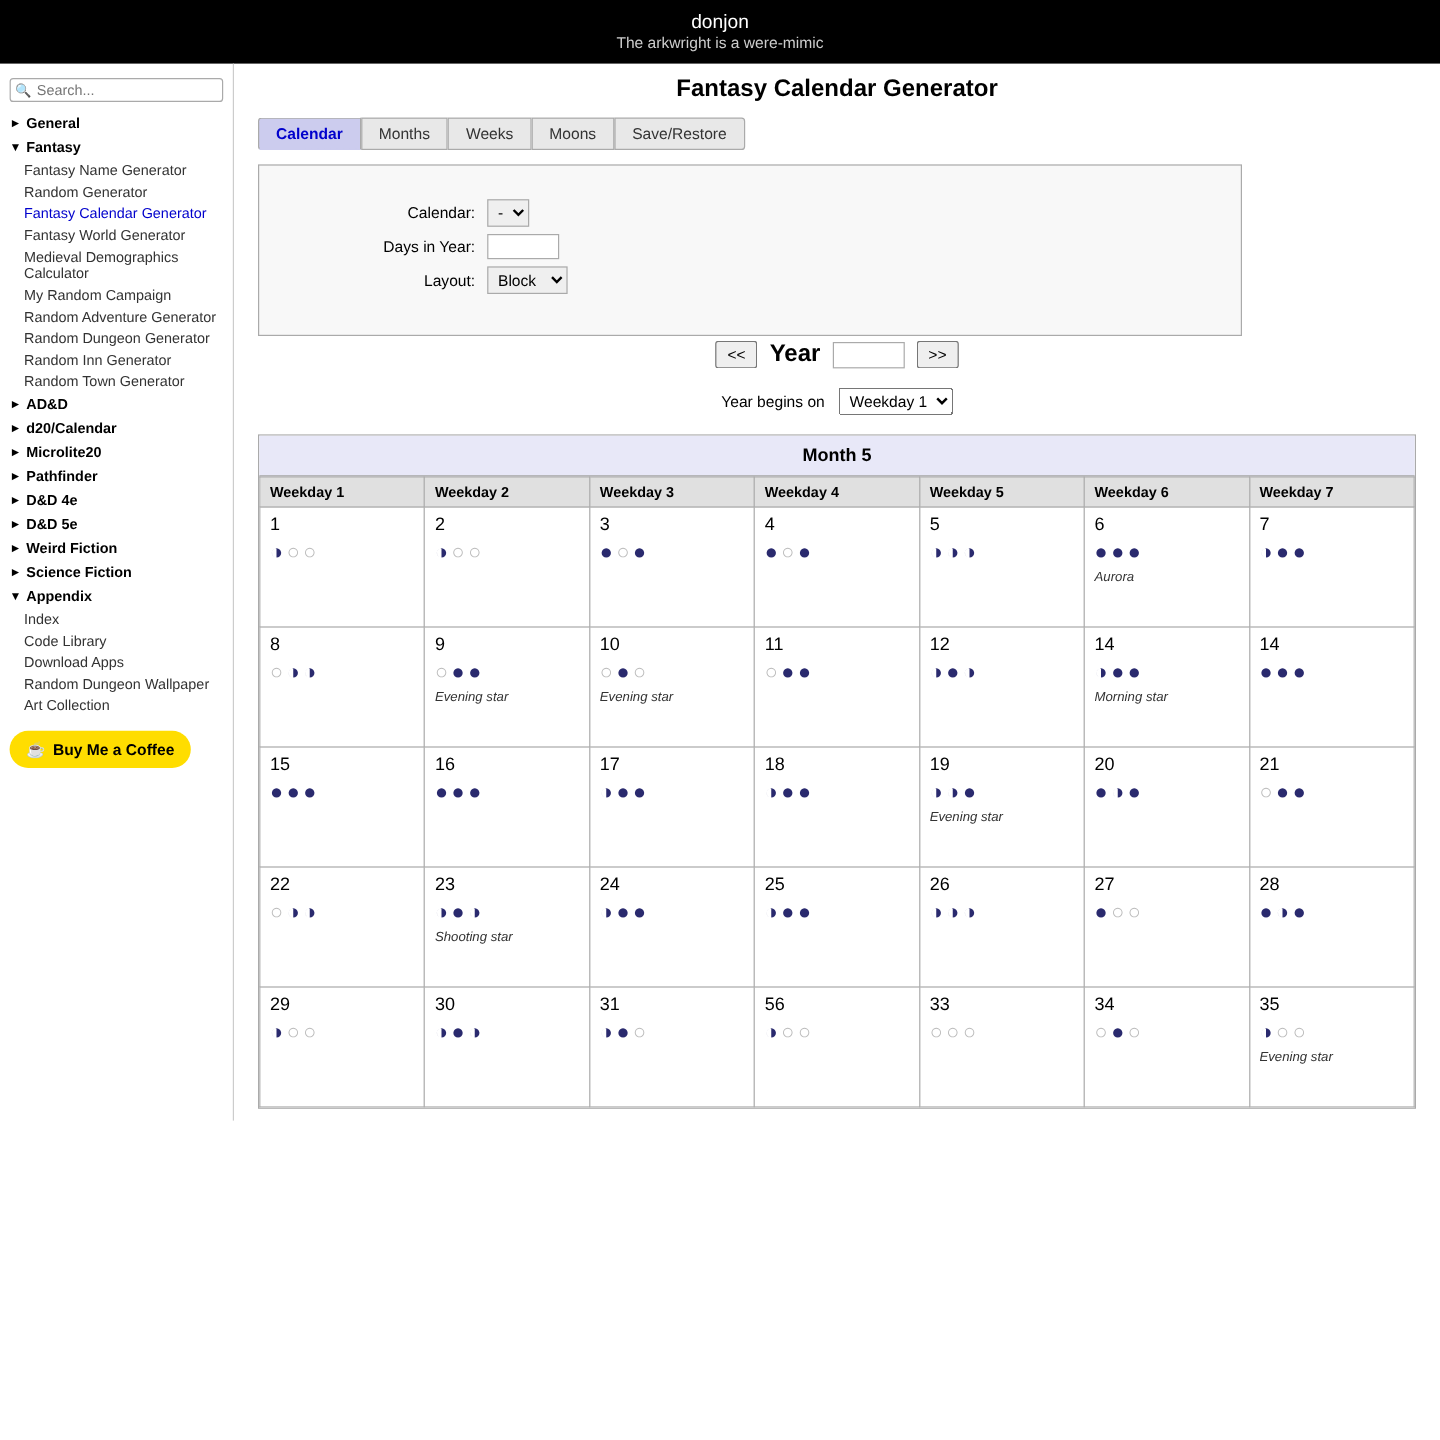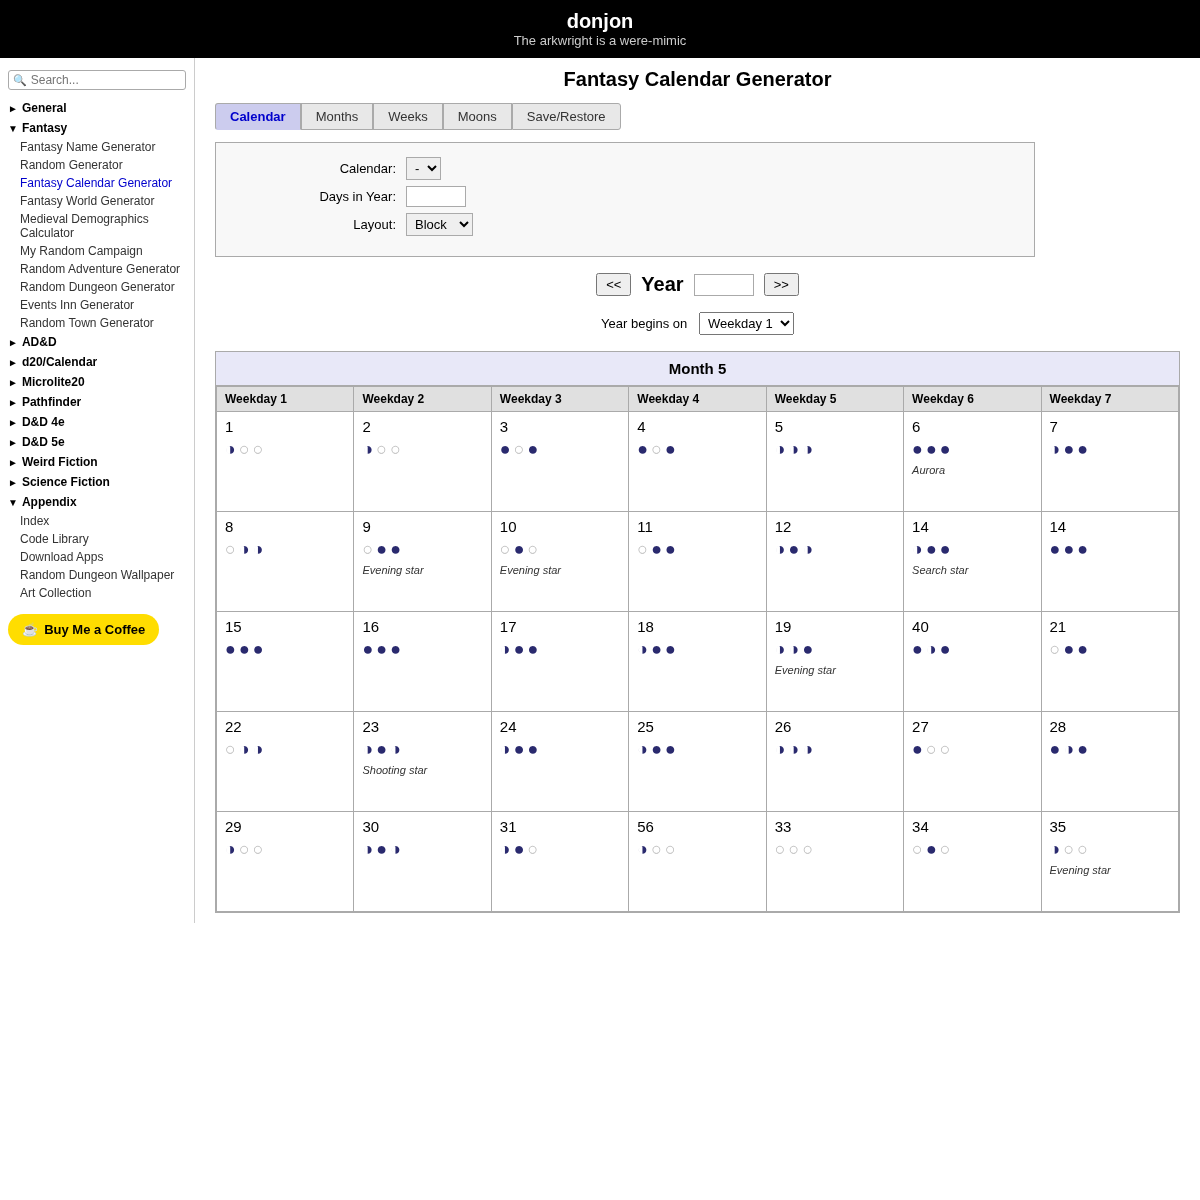--- a/index.html
+++ b/index.html
@@ -5,21 +5,21 @@
     * { box-sizing: border-box; margin: 0; padding: 0; }
     body { font-family: Arial, sans-serif; font-size: 13px; background: #fff; color: #000; }
 
     
     #header {
       background: #000;
       color: #fff;
       text-align: center;
       padding: 10px;
     }
-    #header .site-title { font-size: 20px; font-weight: bold; }
+    #header .site-title { font-size: 16px; font-weight: normal; }
     #header .site-subtitle { font-size: 13px; color: #ccc; }
 
     
     #layout { display: flex; }
 
     
     #sidebar {
       width: 195px;
       min-width: 195px;
       border-right: 1px solid #ccc;
@@ -107,22 +107,22 @@
       font-weight: bold;
       color: #00c;
     }
     .tab:first-child { border-radius: 3px 0 0 3px; }
     .tab:last-child { border-radius: 0 3px 3px 0; }
 
     
     .config-box {
       border: 1px solid #aaa;
       background: #f8f8f8;
-      padding: 14px 20px;
-      margin-bottom: 16px;
+      padding: 28px 20px;
+      margin-bottom: 4px;
       max-width: 820px;
     }
     .config-row {
       display: flex;
       align-items: center;
       margin-bottom: 6px;
     }
     .config-label {
       text-align: right;
       width: 160px;
@@ -239,21 +239,21 @@
           <span>Fantasy</span>
         </div>
         <div class="nav-item">Fantasy Name Generator</div>
         <div class="nav-item">Random Generator</div>
         <div class="nav-item" style="color: rgb(0, 0, 204);">Fantasy Calendar Generator</div>
         <div class="nav-item">Fantasy World Generator</div>
         <div class="nav-item">Medieval Demographics Calculator</div>
         <div class="nav-item">My Random Campaign</div>
         <div class="nav-item">Random Adventure Generator</div>
         <div class="nav-item">Random Dungeon Generator</div>
-        <div class="nav-item">Events Inn Generator</div>
+        <div class="nav-item">Random Inn Generator</div>
         <div class="nav-item">Random Town Generator</div>
         <div class="nav-section-header">
           <span class="arrow">►</span>
           <span>AD&amp;D</span>
         </div>
         <div class="nav-section-header">
           <span class="arrow">►</span>
           <span>d20/Calendar</span>
         </div>
         <div class="nav-section-header">
@@ -463,21 +463,21 @@
                   <span style="color:#2a2a6e;font-size:18px;">◑</span>
                 </div>
               </td>
               <td>
                 <span class="day-number">14</span>
                 <div class="moon-icons">
                   <span style="color:#2a2a6e;font-size:18px;">◑</span>
                   <span style="color:#2a2a6e;font-size:18px;">●</span>
                   <span style="color:#2a2a6e;font-size:18px;">●</span>
                 </div>
-                <div class="event-text">Search star</div>
+                <div class="event-text">Morning star</div>
               </td>
               <td>
                 <span class="day-number">14</span>
                 <div class="moon-icons">
                   <span style="color:#2a2a6e;font-size:18px;">●</span>
                   <span style="color:#2a2a6e;font-size:18px;">●</span>
                   <span style="color:#2a2a6e;font-size:18px;">●</span>
                 </div>
               </td>
             </tr>
@@ -517,21 +517,21 @@
               <td>
                 <span class="day-number">19</span>
                 <div class="moon-icons">
                   <span style="color:#2a2a6e;font-size:18px;">◑</span>
                   <span style="color:#2a2a6e;font-size:18px;">◑</span>
                   <span style="color:#2a2a6e;font-size:18px;">●</span>
                 </div>
                 <div class="event-text">Evening star</div>
               </td>
               <td>
-                <span class="day-number">40</span>
+                <span class="day-number">20</span>
                 <div class="moon-icons">
                   <span style="color:#2a2a6e;font-size:18px;">●</span>
                   <span style="color:#2a2a6e;font-size:18px;">◑</span>
                   <span style="color:#2a2a6e;font-size:18px;">●</span>
                 </div>
               </td>
               <td>
                 <span class="day-number">21</span>
                 <div class="moon-icons">
                   <span style="color:#bbb;font-size:18px;">○</span>

